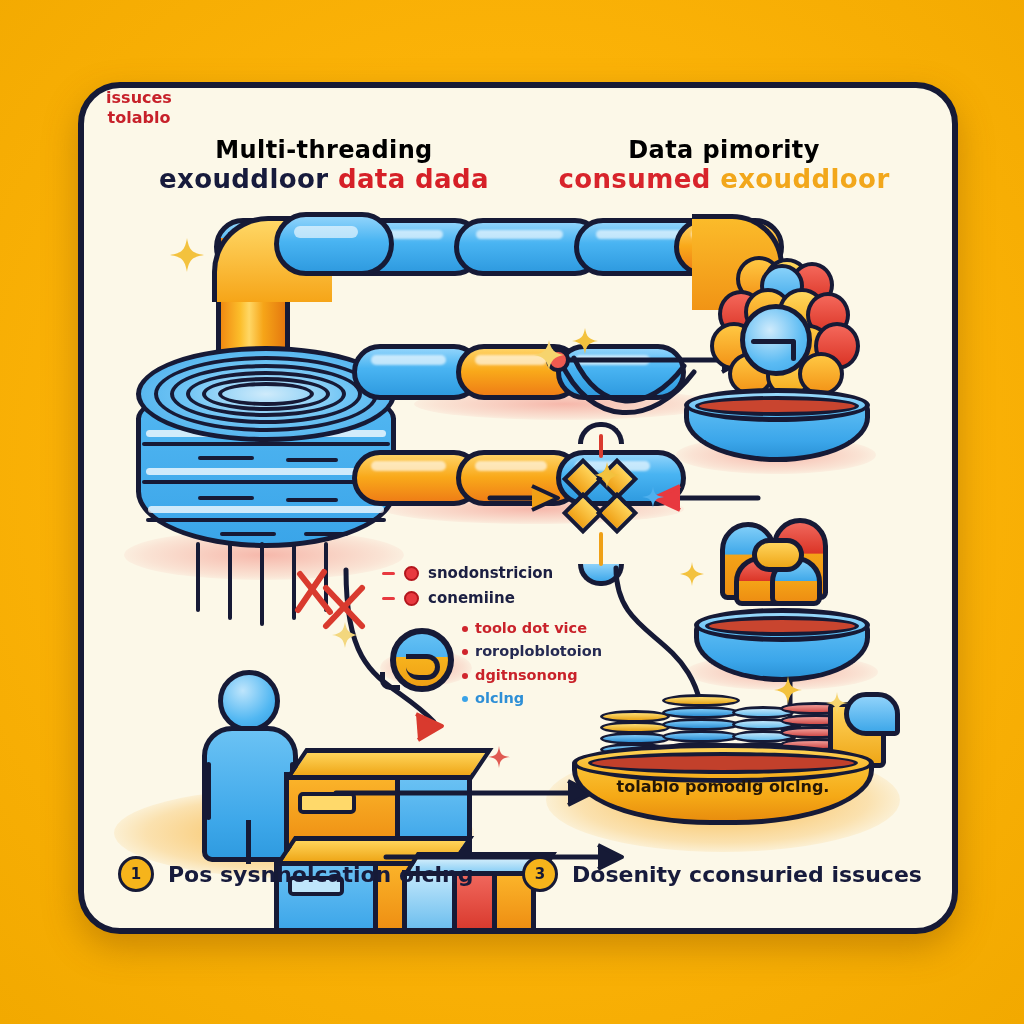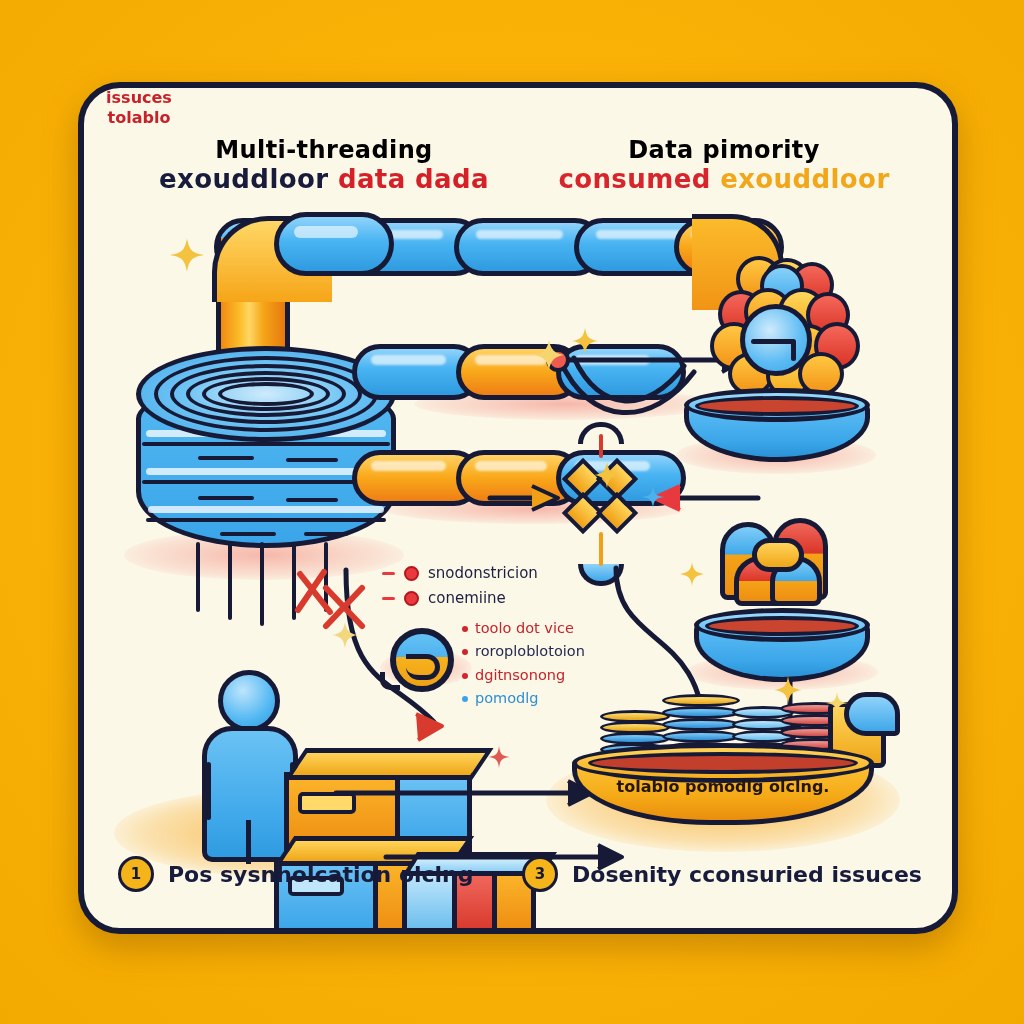--- a/index.html
+++ b/index.html
@@ -48,21 +48,21 @@
   #badge2{left:438px;top:4px;}
   .badge-circle{
     width:30px;height:30px;border-radius:50%;
     background:#F6B41B;border:3px solid #161A36;
     color:#161A36;font-size:15px;font-weight:700;
     display:flex;align-items:center;justify-content:center;
     flex:0 0 auto;
   }
   .badge-text{color:#171B3C;font-size:22px;font-weight:700;white-space:nowrap;}
 
-  .annot{position:absolute;font-weight:400;}
+  .annot{position:absolute;font-weight:700;}
   .annot-line{display:flex;align-items:center;gap:9px;white-space:nowrap;}
   .annot-dot{
     width:11px;height:11px;border-radius:50%;
     background:#E8393F;border:2px solid #B3161D;flex:0 0 auto;
   }
   .annot-tail{
     width:13px;height:3px;background:#E8393F;border-radius:2px;flex:0 0 auto;
   }
   #annot-pair{left:298px;top:476px;font-size:15px;color:#1B1F42;}
   #annot-pair .annot-line{margin-bottom:7px;}
@@ -468,21 +468,21 @@
         <span class="annot-tail"></span>
         <span class="annot-dot"></span>
         <span>conemiine</span>
       </div>
     </div>
 
     <div class="annot" id="annot-list">
       <div><span class="b-dot bd-red"></span><span class="t-red">toolo dot vice</span></div>
       <div><span class="b-dot bd-red"></span><span class="t-navy">roroploblotoion</span></div>
       <div><span class="b-dot bd-red"></span><span class="t-red">dgitnsonong</span></div>
-      <div><span class="b-dot bd-blue"></span><span class="t-blue">pomodlg</span></div>
+      <div><span class="b-dot bd-blue"></span><span class="t-blue">olclng</span></div>
     </div>
 
     <div id="annot-pq">
       <div>issuces</div>
       <div>tolablo</div>
     </div>
 
     <div id="pie-icon">
       <div class="pie-ring"></div>
       <div class="pie-swirl"></div>

